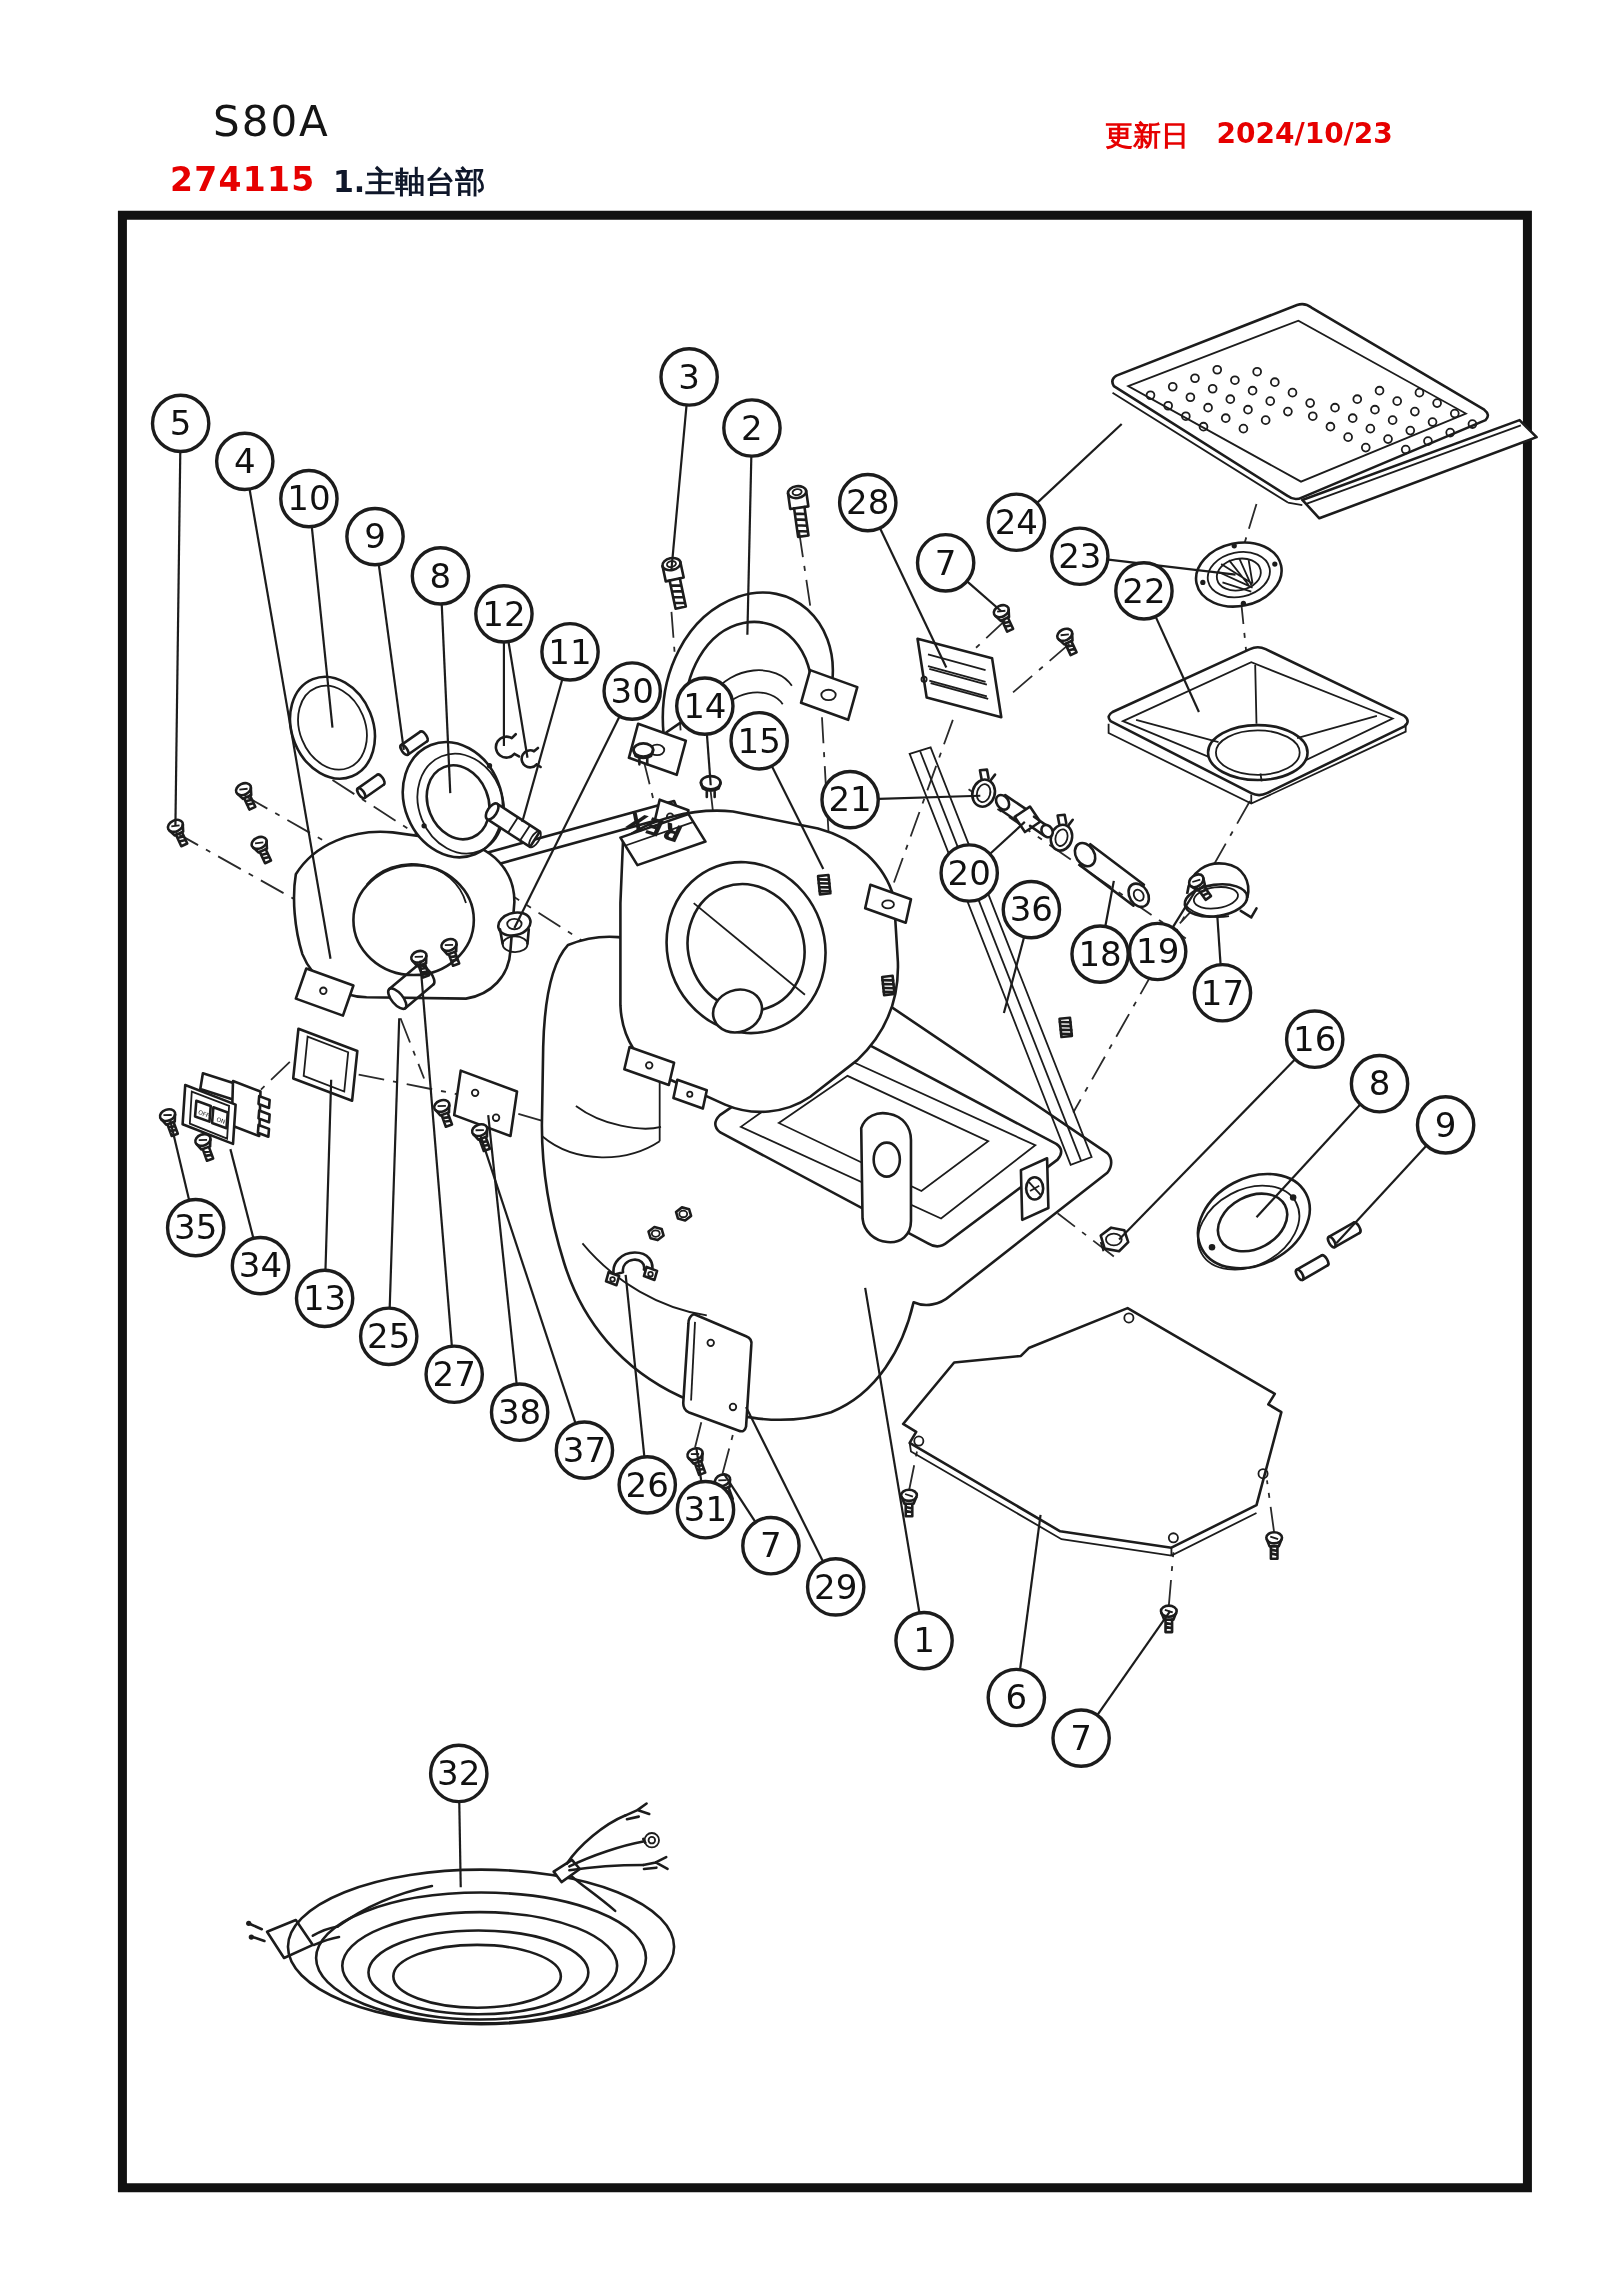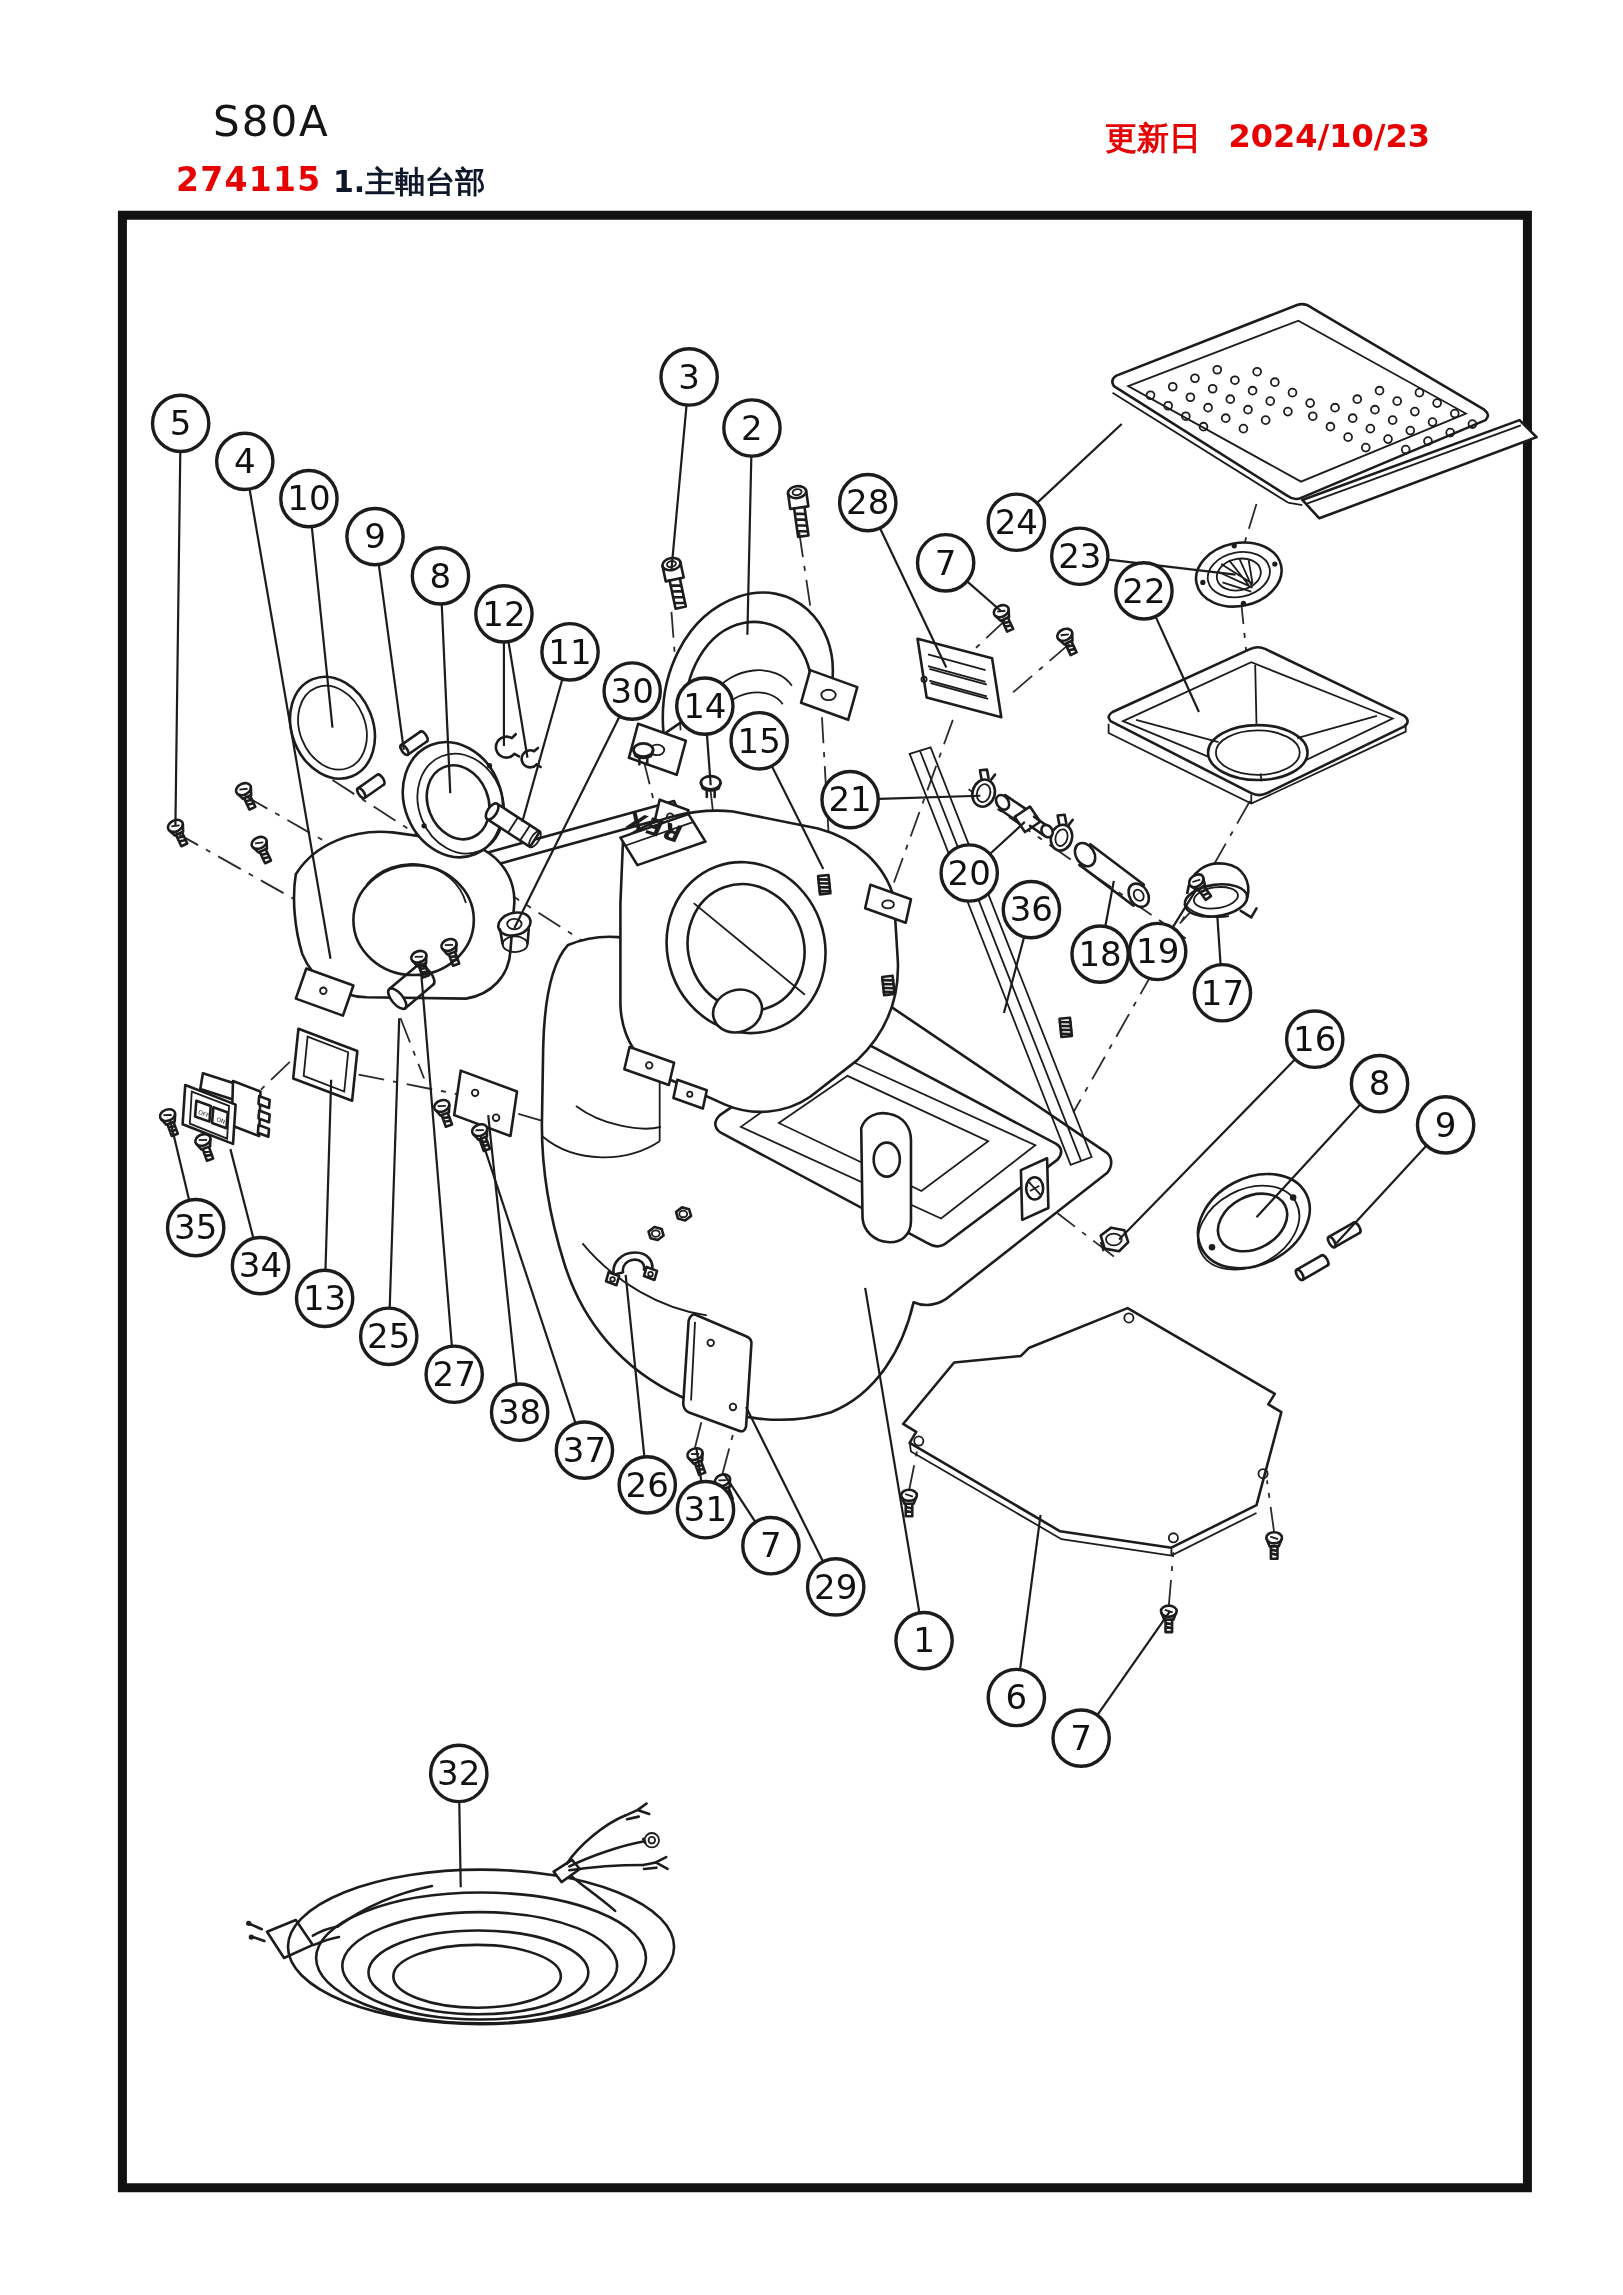--- a/index.html
+++ b/index.html
@@ -1,22 +1,22 @@
 <!DOCTYPE html>
 <html style="font-size:10.5px"><head>
 <meta charset="utf-8">
 <style>
   html,body{margin:0;padding:0;background:#888;}
   .page{position:relative;width:1623px;height:2295px;background:#ffffff;overflow:hidden;
         font-family:"DejaVu Sans","Liberation Sans",sans-serif;}
   .diagram{position:absolute;left:0;top:0;width:1623px;height:2295px;}
   .hdr{position:absolute;white-space:nowrap;}
   .title{left:213px;top:97px;font-size:42px;color:#151515;letter-spacing:2px;text-align:center;}
-  .update{left:1105px;top:117px;font-size:32px;font-weight:700;color:#e60000;display:flex;gap:27.5px;}
-  .code{left:170px;top:160px;font-size:33px;font-weight:700;color:#e60000;letter-spacing:1.3px;margin-left:6px;}
+  .update{left:1105px;top:117px;font-size:28px;font-weight:700;color:#e60000;display:flex;gap:27.5px;}
+  .code{left:170px;top:160px;font-size:33px;font-weight:700;color:#e60000;letter-spacing:1.3px;}
   .section{left:333px;top:162px;font-size:30px;font-weight:700;color:#0f172a;}
   svg *{vector-effect:non-scaling-stroke;}
   .ln{stroke:#1c1c1c;stroke-width:2.6;fill:none;stroke-linejoin:round;stroke-linecap:round;}
   .lnf{stroke:#1c1c1c;stroke-width:2.6;fill:#ffffff;stroke-linejoin:round;}
   .thin{stroke:#1c1c1c;stroke-width:1.8;fill:none;}
   .dd{stroke:#2a2a2a;stroke-width:1.8;fill:none;stroke-dasharray:26 9 5 9;}
   .dot{fill:#1c1c1c;}
   .callout-circle{fill:#ffffff;stroke:#1c1c1c;stroke-width:3.4;}
   .callout-num{font-family:"DejaVu Sans","Liberation Sans",sans-serif;font-size:52px;fill:#111;text-anchor:middle;}
   .leader{stroke:#1c1c1c;stroke-width:2.2;fill:none;}

